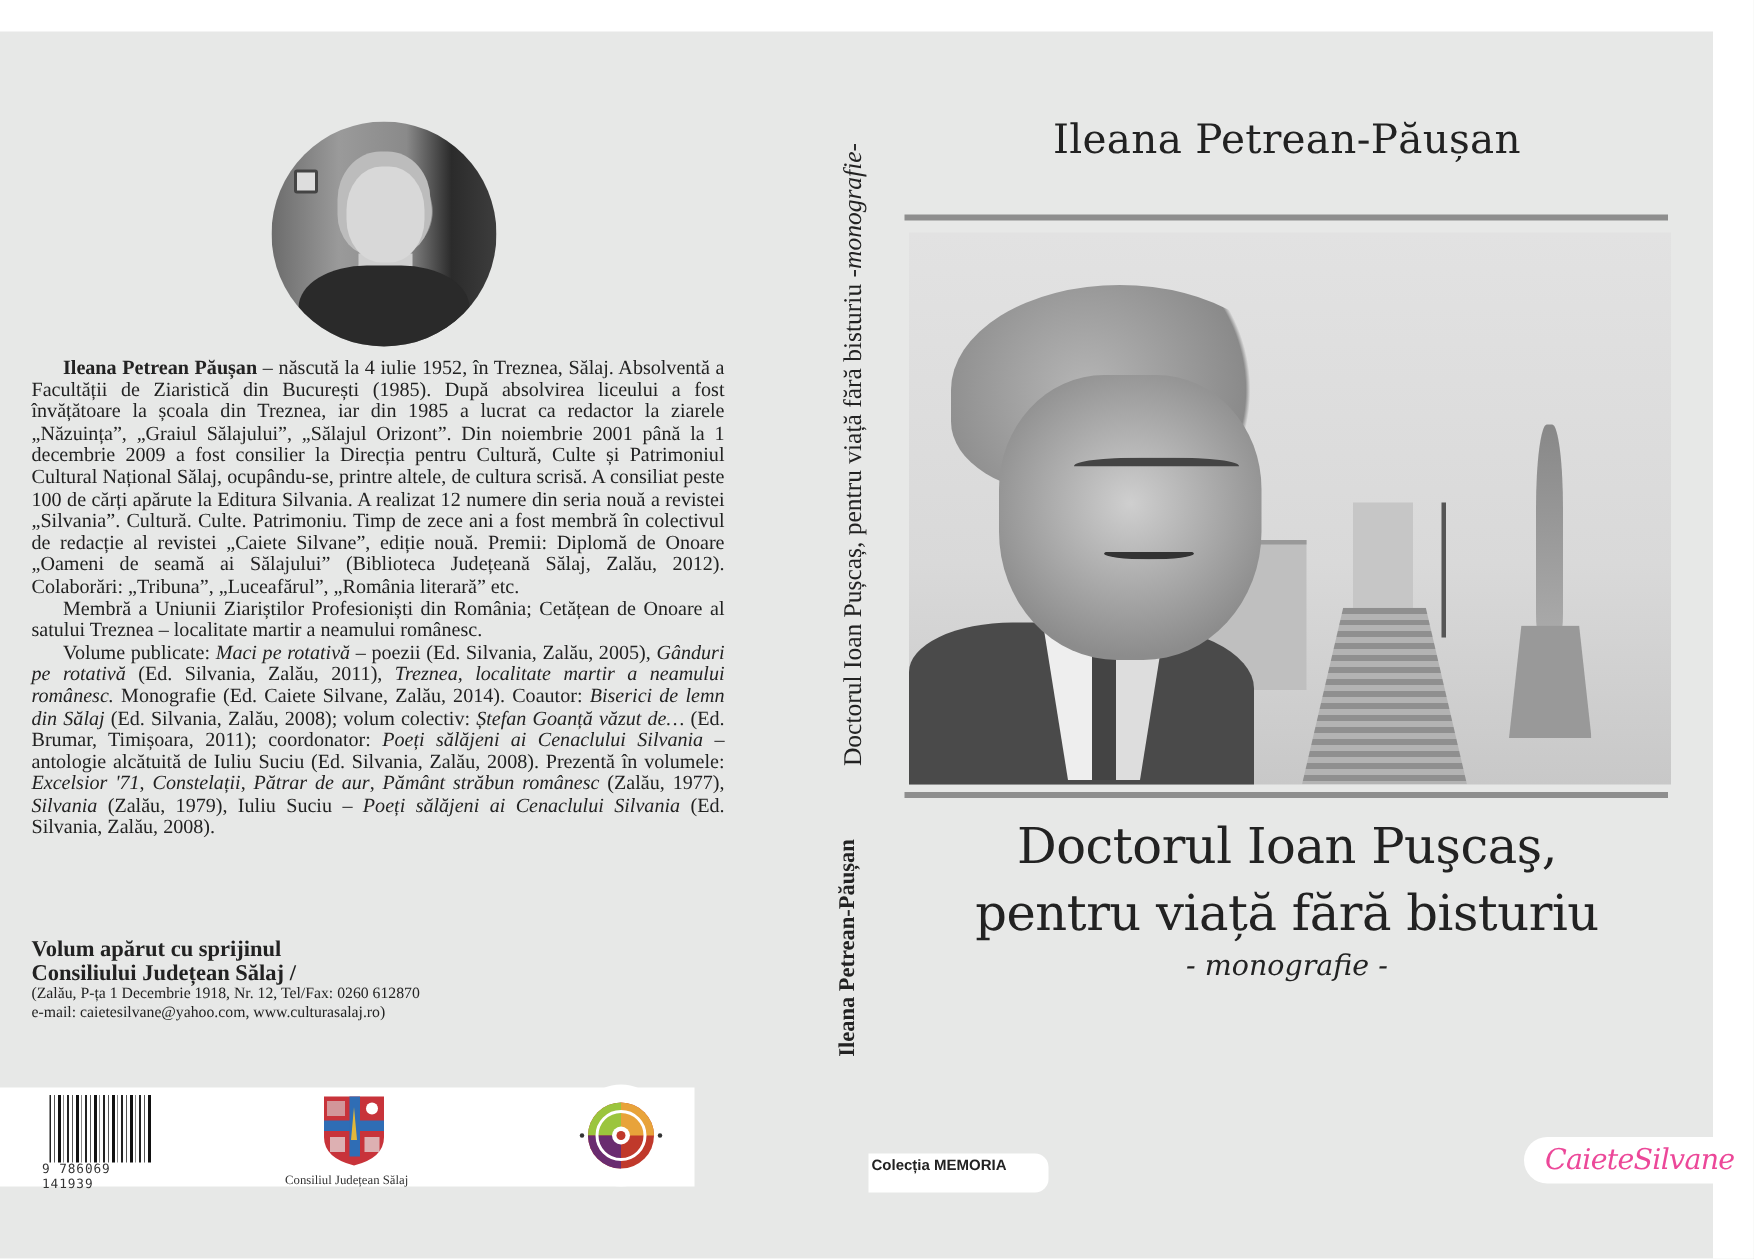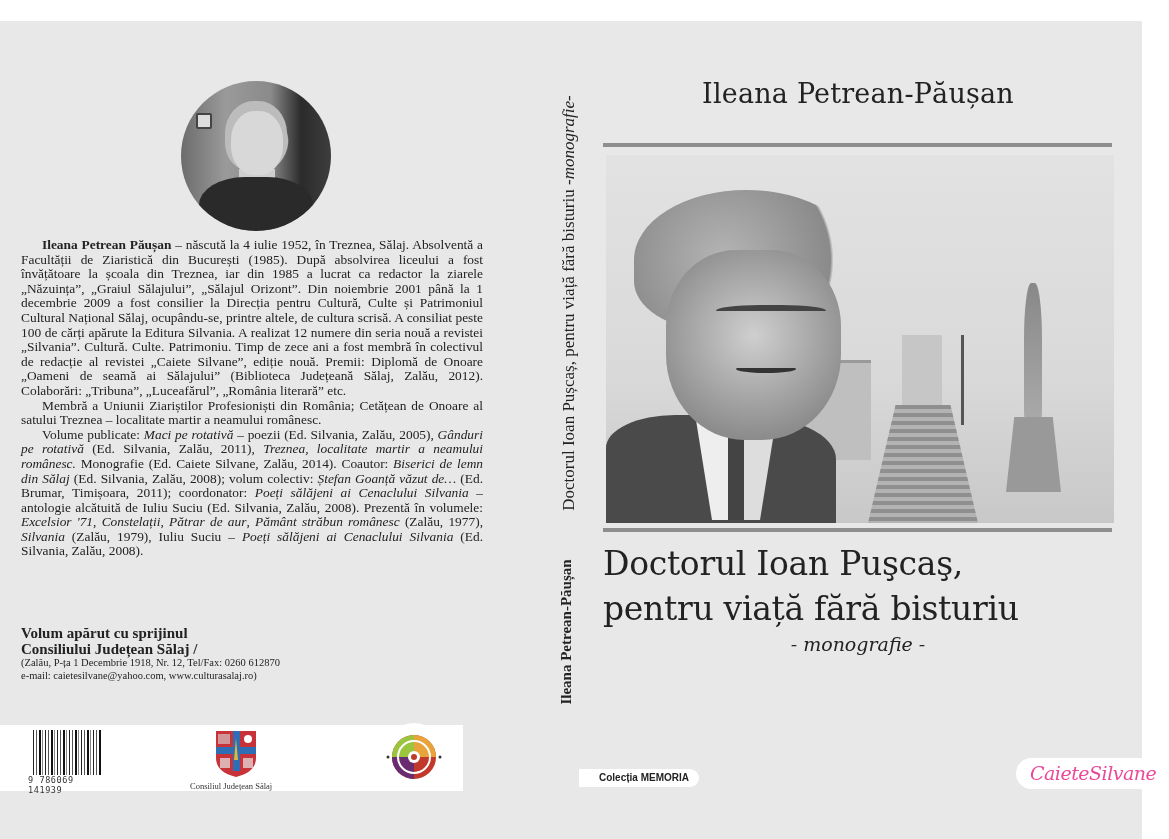--- a/index.html
+++ b/index.html
@@ -87,34 +87,34 @@
   .cp-jacket { position:absolute; left:0; top:260px; width:230px; height:110px; border-radius:30% 40% 0 0; background:#4a4a4a; }
   .cp-collar { position:absolute; left:90px; top:265px; width:80px; height:100px; background: linear-gradient(90deg,#eee 0 40%,#444 40% 60%,#ddd 60%); clip-path: polygon(0 0,100% 0,80% 100%,20% 100%); }
   .cp-bldg1 { position:absolute; left:180px; top:205px; width:85px; height:100px; background:#bfbfbf; border-top:3px solid #999; }
   .cp-monument { position:absolute; left:296px; top:180px; width:40px; height:75px; background:#c6c6c6; }
   .cp-steps { position:absolute; left:262px; top:250px; width:110px; height:118px; background: repeating-linear-gradient(180deg,#8f8f8f 0 4px,#b3b3b3 4px 8px); clip-path: polygon(25% 0,75% 0,100% 100%,0 100%); }
   .cp-pole { position:absolute; left:355px; top:180px; width:3px; height:90px; background:#555; }
   .cp-liberty { position:absolute; left:418px; top:128px; width:18px; height:140px; background: linear-gradient(180deg,#888,#aaa); border-radius:40% 40% 10% 10%; }
   .cp-liberty-base { position:absolute; left:400px; top:262px; width:55px; height:75px; background:#999; clip-path: polygon(15% 0,85% 0,100% 100%,0 100%); }
 
   .front-title {
-    position: absolute; left: 603px; top: 541px; width: 510px; 
+    position: absolute; left: 603px; top: 541px; width: 510px; text-align: center;
     font-family: "DejaVu Serif", serif; font-size: 33px; line-height: 45px; color: #222;
     font-weight: normal; letter-spacing: -0.3px;
   }
   .front-subtitle {
     position: absolute; left: 603px; top: 633px; width: 510px; text-align: center;
     font-family: "DejaVu Serif", serif; font-style: italic; font-size: 19px; color: #222;
   }
 
   .collection-badge {
-    position:absolute; left:579px; top:769px; width:120px; height:18px;
+    position:absolute; left:579px; top:769px; width:120px; height:26px;
     background:#fff; border-radius:0 9px 9px 0;
     font-family: "Liberation Sans", sans-serif; font-size: 10px; font-weight: bold;
-    color:#222; padding-left:20px; line-height:18px;
+    color:#222; padding-left:2px; line-height:18px;
   }
   .publisher-badge {
     position:absolute; left:1016px; top:758px; width:126px; height:31px;
     background:#fff; border-radius:16px 0 0 16px;
     font-family: "DejaVu Serif", serif; font-style: italic; font-size: 19px; color:#ec4899;
     line-height:31px; padding-left:14px; letter-spacing:-0.5px;
   }
 </style>
 </head>
 <body>

